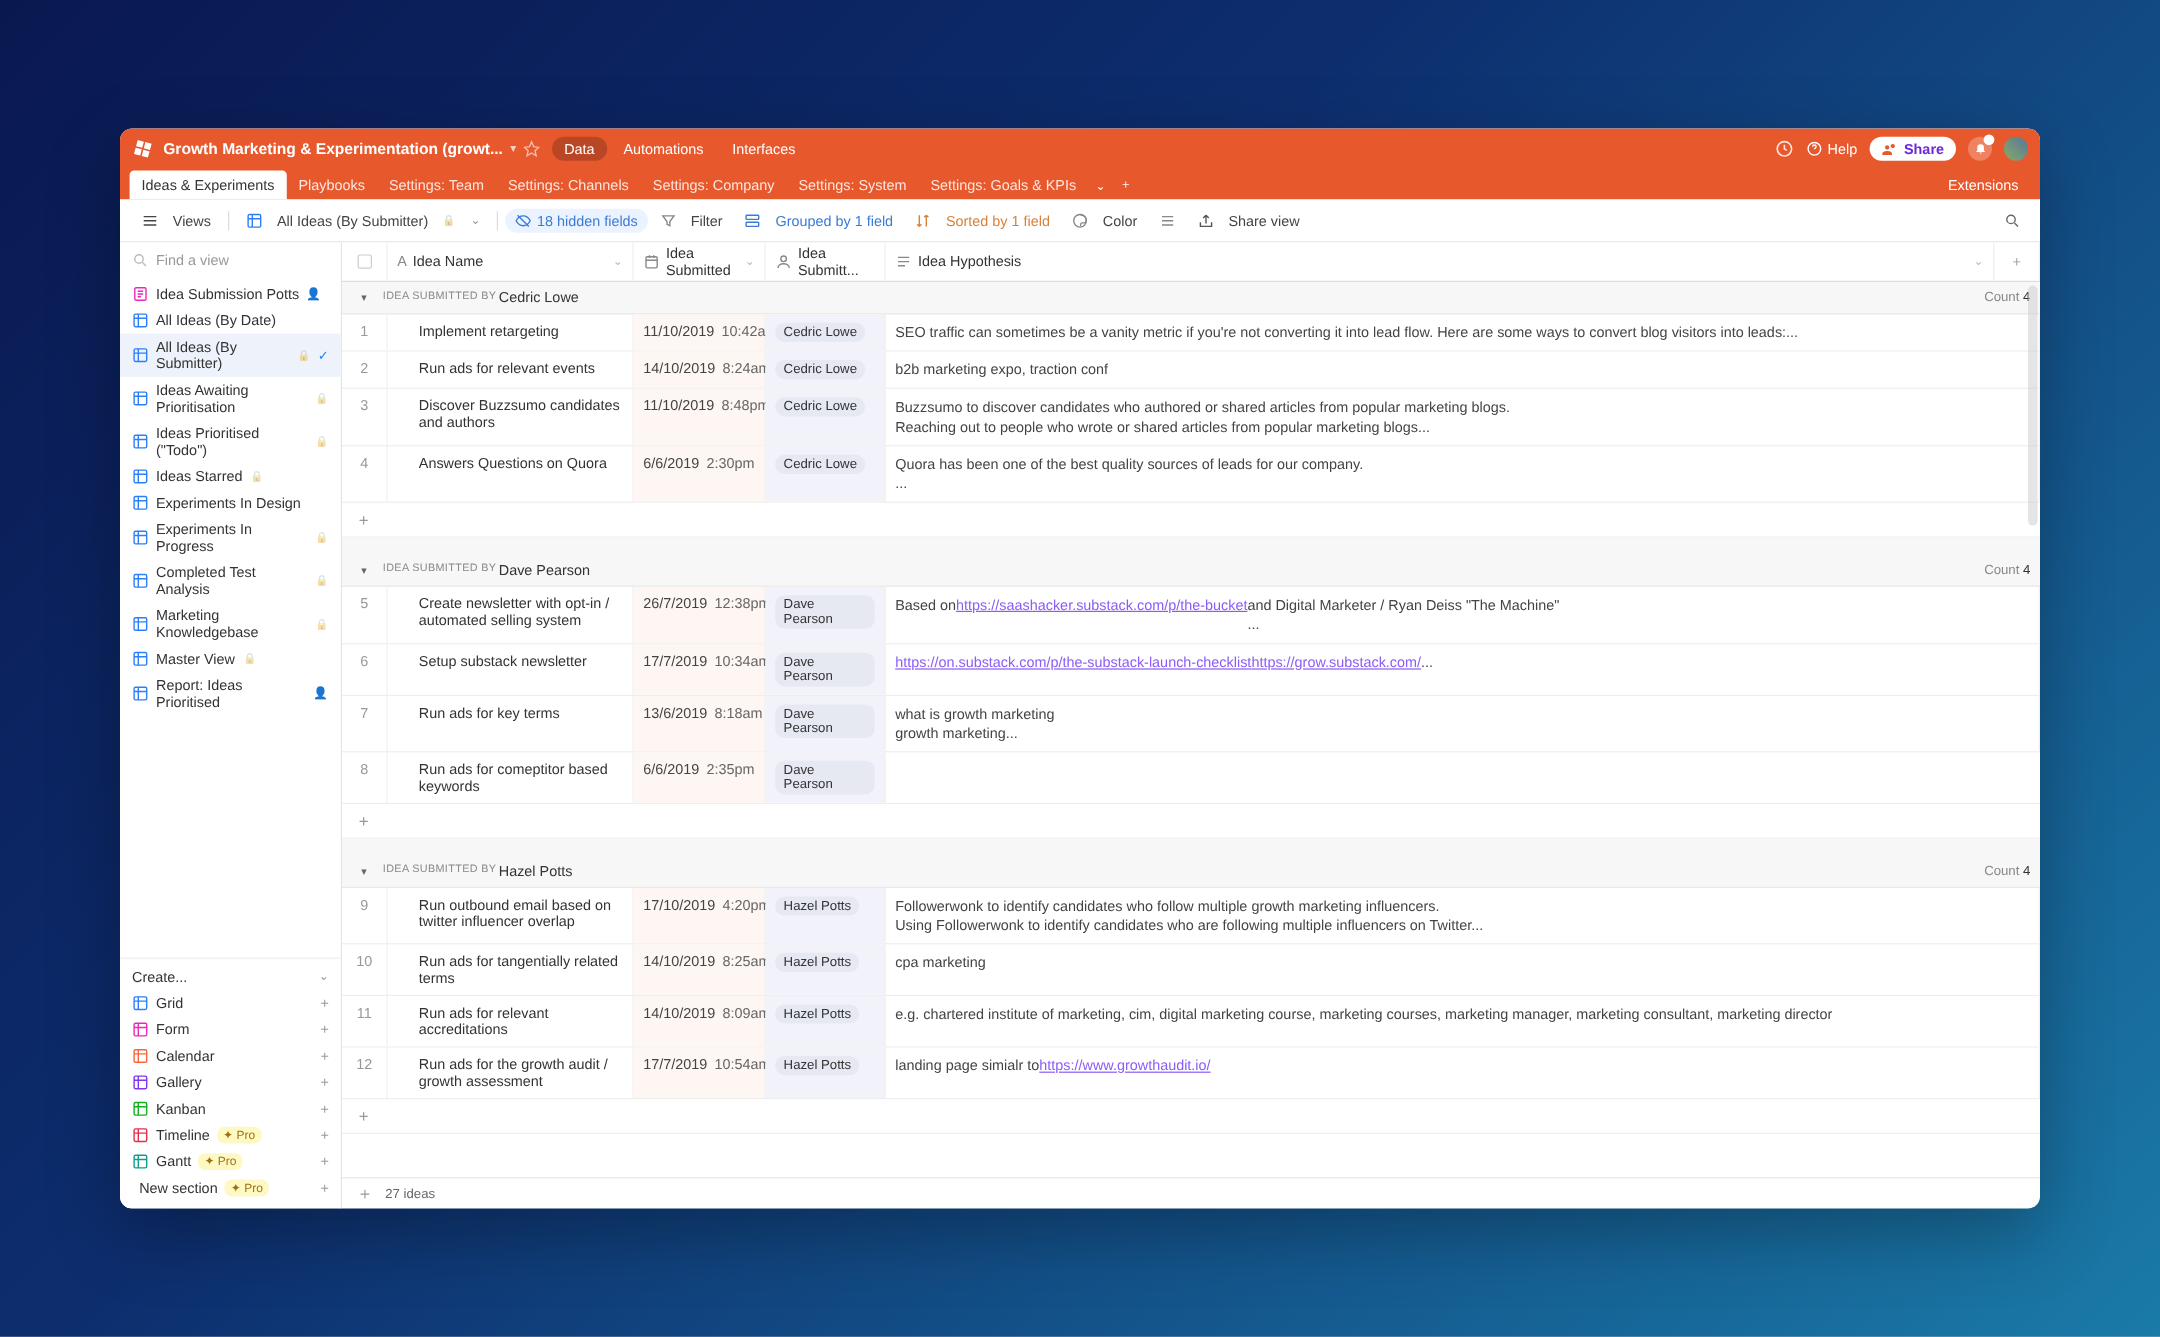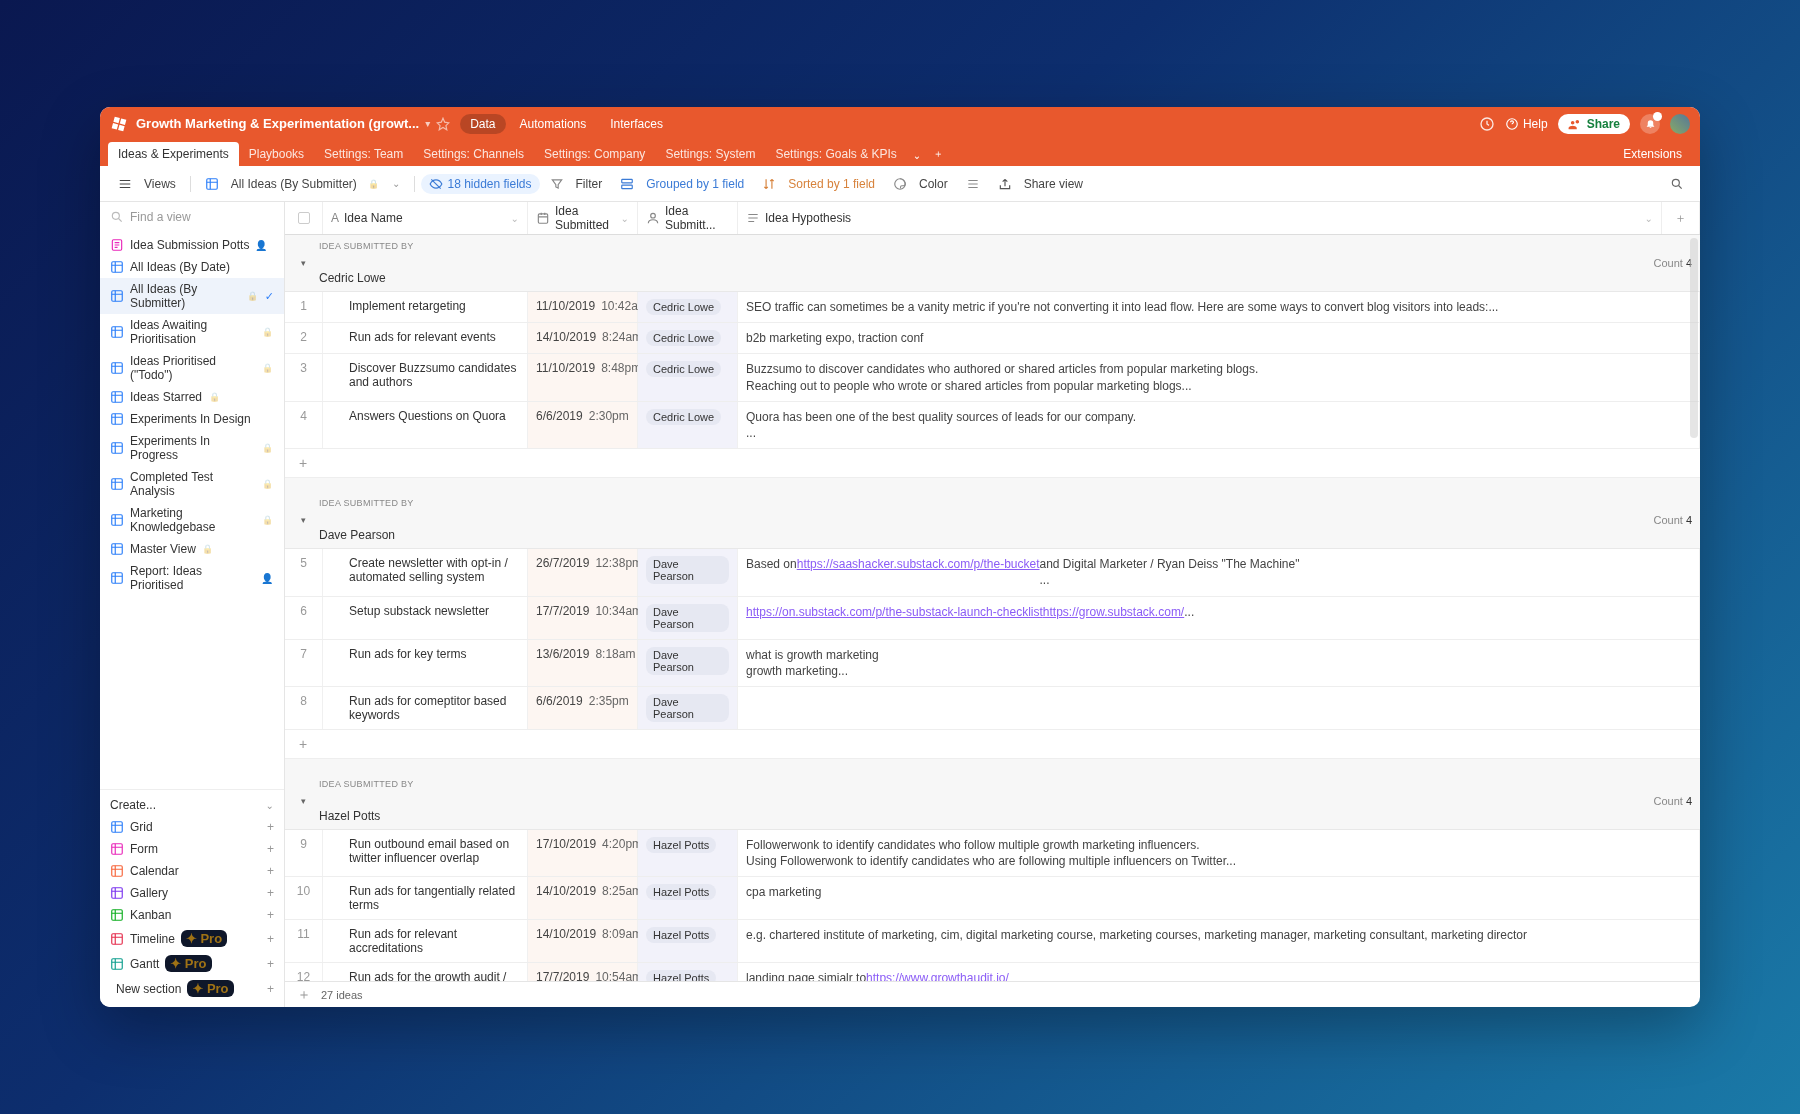--- a/index.html
+++ b/index.html
@@ -10,21 +10,21 @@
 .topbar .logo svg{width:16px;height:16px}
 .topbar .title{font-weight:600;flex:0 0 auto;max-width:300px;overflow:hidden;text-overflow:ellipsis;white-space:nowrap}
 .topbar .chev{margin:0 6px;opacity:.7;font-size:10px}
 .topbar .starbtn{width:14px;height:14px;opacity:.6;margin-right:10px}
 .topbar .pill{padding:3px 10px;border-radius:10px;font-size:12px;margin-right:4px;cursor:pointer}
 .topbar .pill.active{background:rgba(0,0,0,.2)}
 .topbar .spacer{flex:1}
 .topbar .right{display:flex;align-items:center;gap:10px}
 .topbar .iconbtn{width:16px;height:16px;opacity:.85;cursor:pointer}
 .topbar .help{font-size:12px;display:flex;align-items:center;gap:4px;cursor:pointer}
-.topbar .share{background:#fff;color:#15803d;padding:3px 10px;border-radius:11px;font-size:12px;font-weight:600;display:flex;align-items:center;gap:5px;cursor:pointer}
+.topbar .share{background:#fff;color:#6d28d9;padding:3px 10px;border-radius:11px;font-size:12px;font-weight:600;display:flex;align-items:center;gap:5px;cursor:pointer}
 .topbar .notif{position:relative;width:20px;height:20px;background:rgba(255,255,255,.25);border-radius:50%;display:flex;align-items:center;justify-content:center;cursor:pointer}
 .topbar .notif::after{content:"";position:absolute;top:-2px;right:-2px;width:9px;height:9px;background:#fff;border-radius:50%}
 .topbar .avatar{width:20px;height:20px;border-radius:50%;background:linear-gradient(45deg,#8a6,#579);cursor:pointer}
 .tabbar{background:#e8582d;height:26px;display:flex;align-items:flex-end;padding:0 8px;font-size:12px;color:#fff}
 .tabbar .tab{padding:5px 10px;border-radius:4px 4px 0 0;cursor:pointer;white-space:nowrap}
 .tabbar .tab.active{background:#fff;color:#333;font-weight:500}
 .tabbar .tab:not(.active){color:rgba(255,255,255,.85)}
 .tabbar .tabchev{padding:5px 6px;font-size:10px;cursor:pointer}
 .tabbar .ext{margin-left:auto;padding:5px 10px;cursor:pointer}
 .toolbar{height:36px;border-bottom:1px solid #e5e5e5;display:flex;align-items:center;padding:0 10px;font-size:12px;color:#444;gap:2px}
@@ -42,35 +42,35 @@
 .vitem.active{background:#eef3fb}
 .vitem .vi{width:14px;height:14px;flex-shrink:0;display:flex;align-items:center;justify-content:center}
 .vitem .vlock{opacity:.35;font-size:9px;margin-left:1px}
 .vitem .vcheck{margin-left:auto;color:#2d7ff9;font-size:11px}
 .vitem .vperson{font-size:10px}
 .create{border-top:1px solid #eee;padding:8px 10px 2px;font-size:12px;color:#333;display:flex;align-items:center;justify-content:space-between}
 .create .cchev{color:#999;font-size:10px}
 .ctypes{padding:2px 0 6px}
 .ctype{display:flex;align-items:center;gap:6px;padding:4px 10px;font-size:12px;color:#333;cursor:pointer}
 .ctype .plus{margin-left:auto;color:#999}
-.probadge{background:#0f172a;color:#9f7215;font-size:13px;padding:1px 5px;border-radius:6px;font-weight:700}
+.probadge{background:#fef9c3;color:#9f7215;font-size:10px;padding:1px 5px;border-radius:6px;font-weight:400}
 .main{flex:1;display:flex;flex-direction:column;overflow:hidden;position:relative}
 .gridhead{display:flex;border-bottom:1px solid #ddd;font-size:12px;color:#333;background:#fff;height:33px;align-items:stretch}
 .gridhead .hcell{display:flex;align-items:center;padding:0 8px;border-right:1px solid #eee;gap:5px}
 .gridhead .hcell .hexp{margin-left:auto;color:#bbb;font-size:10px}
 .col-check{width:38px;justify-content:center}
 .col-name{width:205px}
 .col-date{width:110px}
 .col-submitter{width:100px}
 .col-hyp{flex:1;min-width:200px}
 .col-add{width:38px;justify-content:center;color:#999}
 .gridbody{flex:1;overflow:auto}
 .grouphead{display:flex;align-items:center;padding:6px 8px 6px 16px;font-size:11px;background:#f7f7f7;border-bottom:1px solid #e8e8e8}
 .grouphead .gcollapse{width:12px;color:#666;font-size:9px;margin-right:6px;cursor:pointer}
-.grouphead .glabelwrap{display:flex;flex-direction:column;gap:20px}
+.grouphead .glabelwrap{display:flex;flex-direction:row;gap:2px}
 .grouphead .glabel{color:#888;font-size:9px;text-transform:uppercase;letter-spacing:.3px}
 .grouphead .gname{font-size:12px;font-weight:500;color:#333}
 .grouphead .gcount{margin-left:auto;font-size:11px;color:#888}
 .grouphead .gcount b{color:#333;font-weight:500}
 .row{display:flex;border-bottom:1px solid #eee;font-size:12px;color:#333;min-height:30px}
 .row .cell{padding:7px 8px;border-right:1px solid #f0f0f0;display:flex;align-items:flex-start}
 .row .cnum{width:38px;justify-content:center;color:#999}
 .row .cname{width:205px;padding-left:26px}
 .row .cdate{width:110px;background:#fdf6f2;gap:6px;color:#444}
 .row .cdate .dt{white-space:nowrap}

